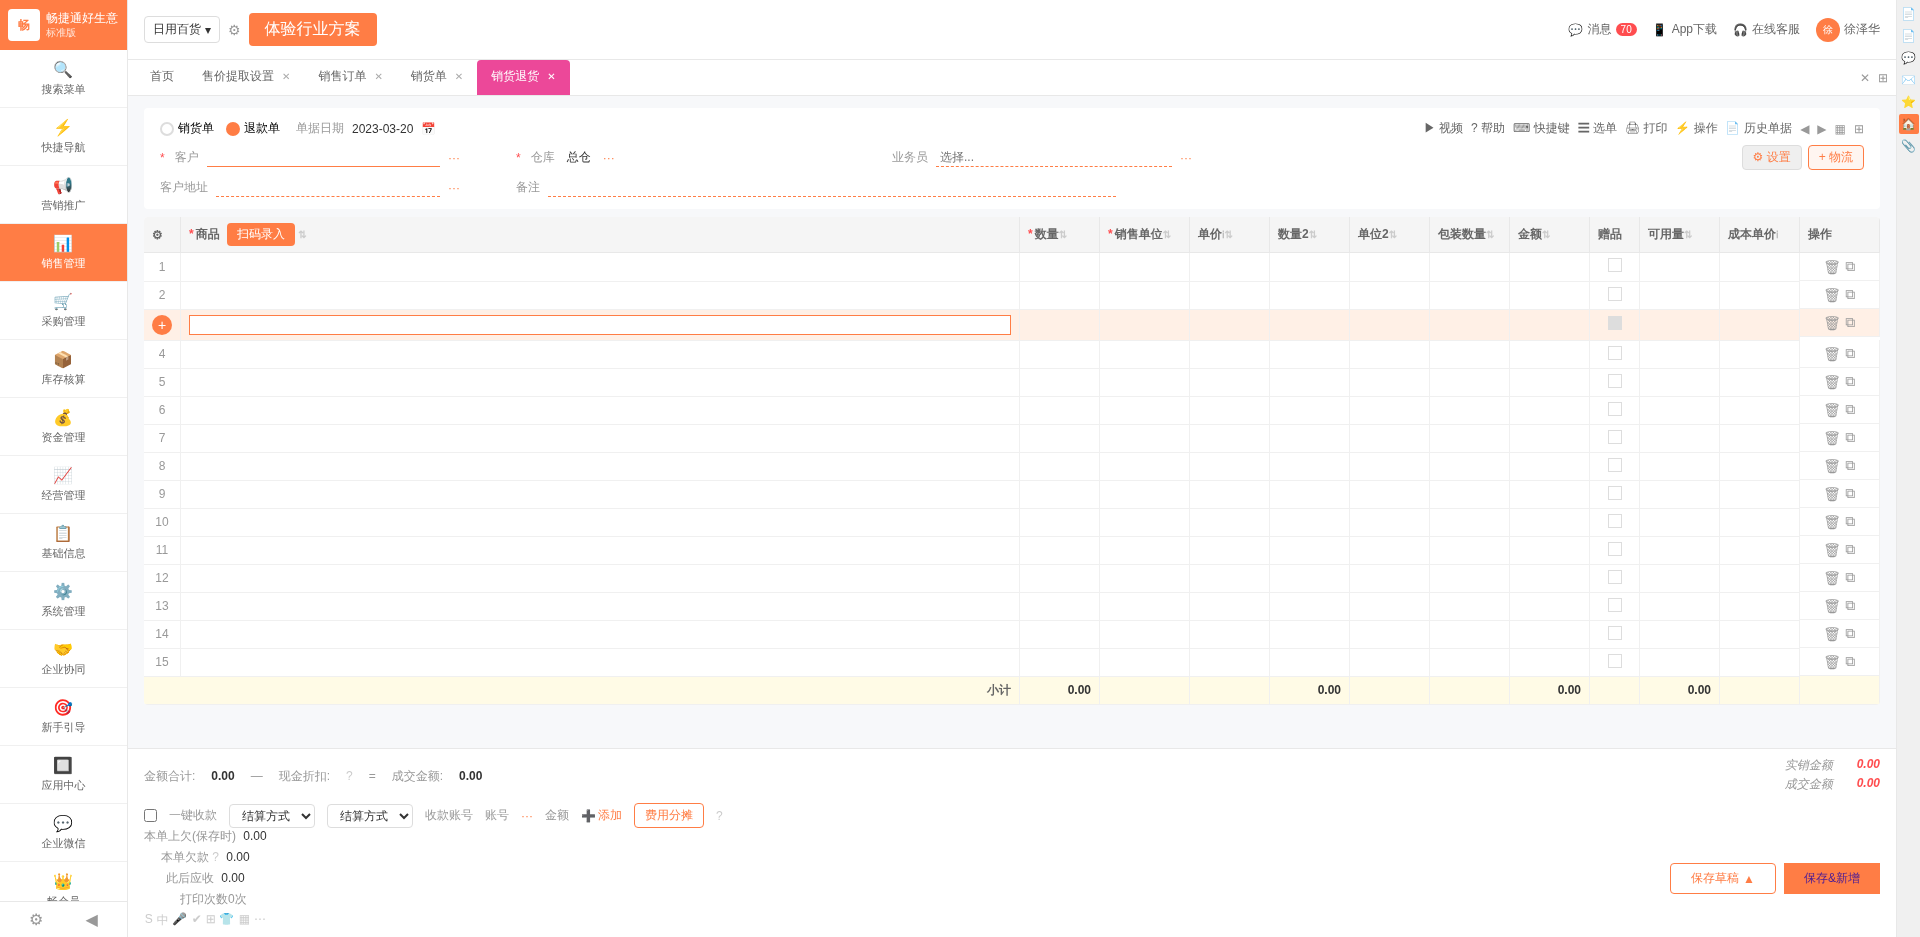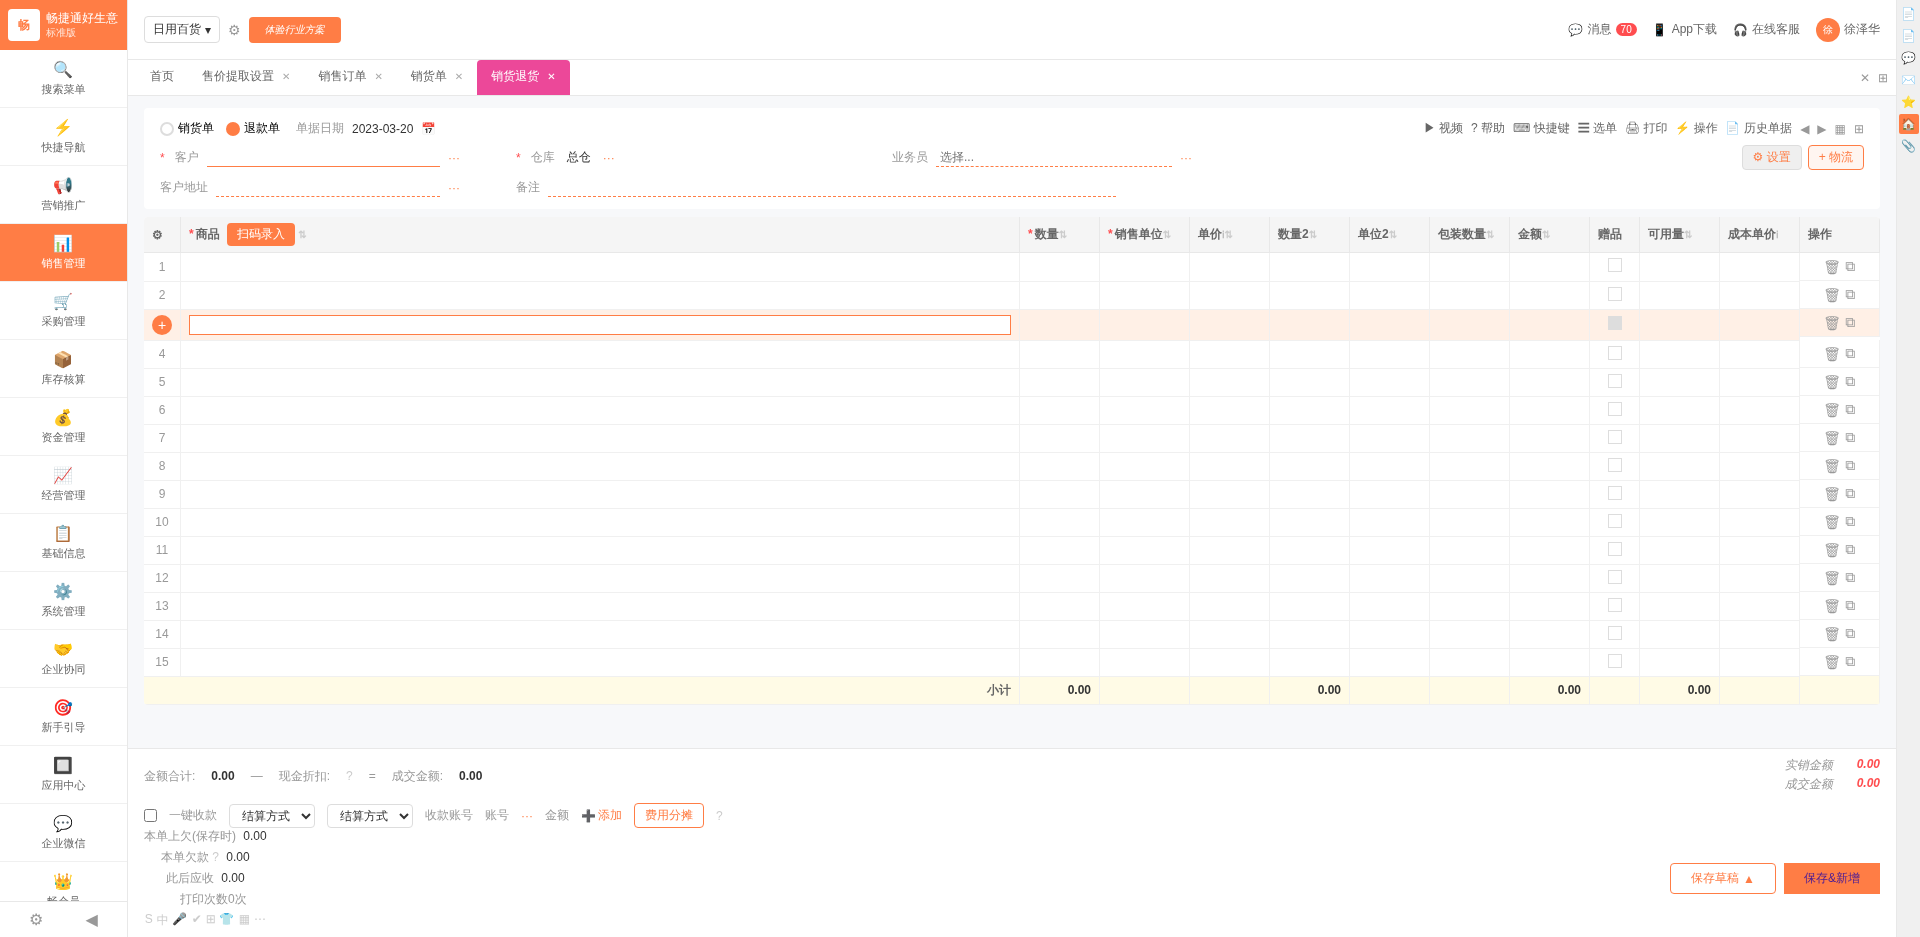--- a/index.html
+++ b/index.html
@@ -19,21 +19,21 @@
     .sidebar-bottom-btn { color: #999; cursor: pointer; font-size: 16px; }
 
     
     .main { flex: 1; display: flex; flex-direction: column; overflow: hidden; }
 
     
     .topbar { height: 60px; background: #fff; border-bottom: 1px solid #e8e8e8; display: flex; align-items: center; padding: 0 16px; gap: 12px; justify-content: space-between; }
     .topbar-left { display: flex; align-items: center; gap: 8px; }
     .topbar-select { border: 1px solid #ddd; border-radius: 4px; padding: 4px 8px; background: #fff; color: #333; cursor: pointer; display: flex; align-items: center; gap: 4px; }
     .topbar-gear { color: #999; cursor: pointer; font-size: 14px; }
-    .topbar-btn { background: #ff7d45; color: #fff; border: none; border-radius: 4px; padding: 6px 16px; cursor: pointer; font-size: 10px; font-style: italic; }
+    .topbar-btn { background: #ff7d45; color: #fff; border: none; border-radius: 4px; padding: 6px 16px; cursor: pointer; font-size: 16px; }
     .topbar-right { display: flex; align-items: center; gap: 16px; color: #666; }
     .topbar-right-item { display: flex; align-items: center; gap: 4px; cursor: pointer; }
     .badge { background: #ff4d4f; color: #fff; border-radius: 10px; padding: 1px 5px; font-size: 10px; }
     .avatar { width: 24px; height: 24px; border-radius: 50%; background: #ff7d45; display: flex; align-items: center; justify-content: center; color: #fff; font-size: 10px; }
 
     
     .tabs { height: 36px; background: #fff; border-bottom: 1px solid #e8e8e8; display: flex; align-items: stretch; padding: 0 8px; }
     .tab { display: flex; align-items: center; padding: 0 14px; cursor: pointer; color: #666; border-bottom: 2px solid transparent; gap: 4px; white-space: nowrap; font-size: 12px; }
     .tab.active { color: #fff; background: #ec4899; border-radius: 4px 4px 0 0; }
     .tab .close { color: #aaa; margin-left: 4px; font-size: 10px; }

